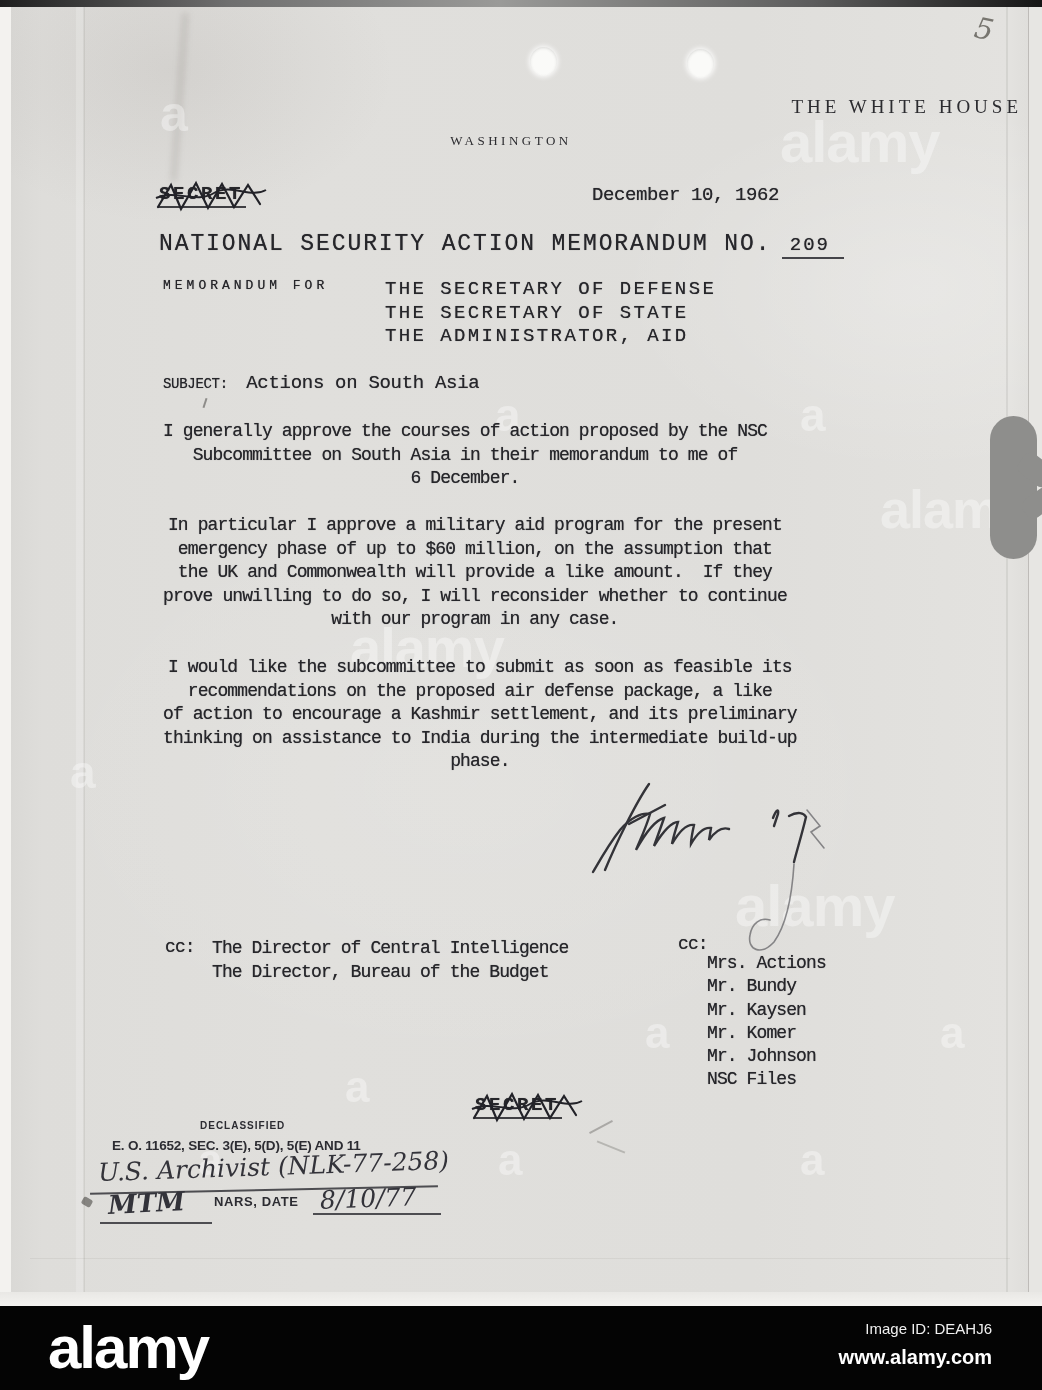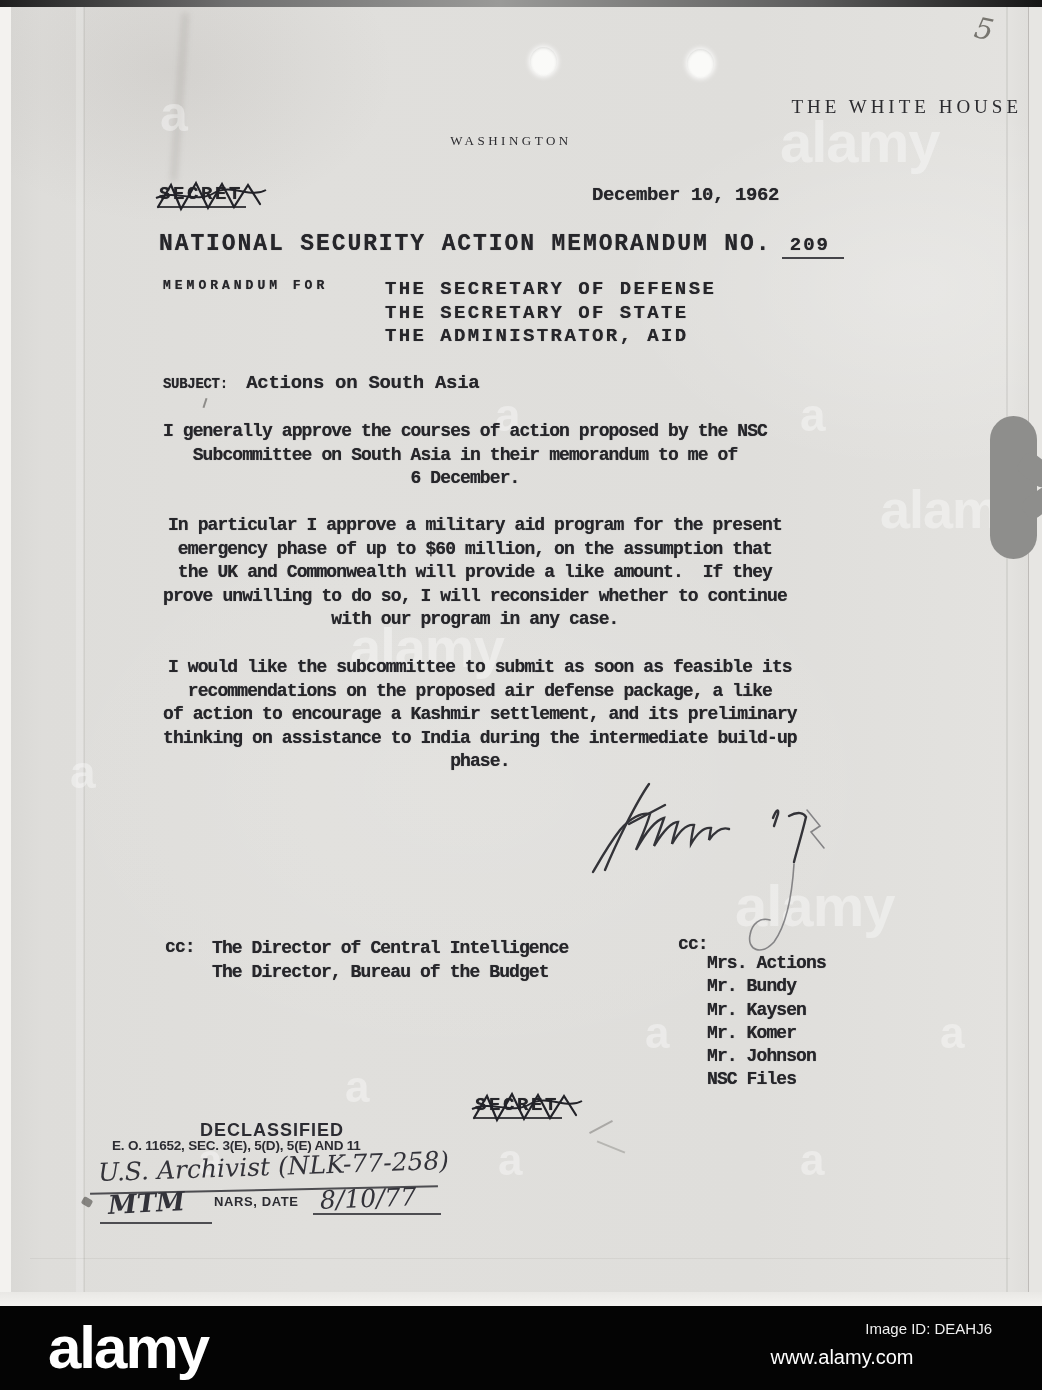--- a/index.html
+++ b/index.html
@@ -21,40 +21,40 @@
   .page-edge-r{left:1028px;top:7px;width:1px;height:1299px;background:rgba(90,85,80,0.25);}
   .page-edge-strip{left:1029px;top:7px;width:13px;height:1299px;background:#e7e6e3;}
   .bottom-sliver{left:0;top:1292px;width:1042px;height:14px;background:linear-gradient(#e9e8e5,#f4f3f0);}
   .crease-h{left:30px;top:1258px;width:980px;height:1px;background:rgba(90,85,80,0.08);}
   .smudge{left:176px;top:12px;width:7px;height:170px;background:rgba(70,65,60,0.12);
           filter:blur(3px);transform:rotate(4deg);border-radius:4px;}
   .hole{width:27px;height:29px;border-radius:50%;background:#fafaf8;
         box-shadow:0 0 5px 1px rgba(255,255,255,0.9), inset 0 1px 3px rgba(80,80,80,0.18);}
   
   .mono{font-family:"Liberation Mono","DejaVu Sans Mono",monospace;color:#26262a;
-        text-shadow:0 0 0.7px rgba(38,38,44,0.75);font-weight:bold;}
+        text-shadow:0 0 0.7px rgba(38,38,44,0.75);}
   .body-line{font-size:18px;letter-spacing:-0.9px;line-height:23.5px;white-space:pre;text-align:center;}
   .serif{font-family:"Liberation Serif","DejaVu Serif",serif;color:#2c2c30;}
   .hand{font-family:"DejaVu Serif",serif;font-style:italic;color:#33333a;}
   .hrule{height:2px;background:rgba(40,40,46,0.8);}
   
   .wm{color:rgba(255,255,255,0.38);font-weight:bold;letter-spacing:-1px;
       font-family:"Liberation Sans",sans-serif;pointer-events:none;}
   
   .secret{font-size:19px;letter-spacing:2.6px;font-weight:bold;
           border-bottom:2px solid rgba(35,35,40,0.85);padding:0 3px 1px 1px;}
   .scribble{pointer-events:none;}
   
   .blob{background:#8e8e8c;}
   
   #footerbar{left:0;top:1306px;width:1042px;height:84px;background:#040404;}
   .brand{color:#ffffff;font-weight:bold;font-size:60px;letter-spacing:-2px;line-height:60px;
          font-family:"Liberation Sans",sans-serif;}
   .footer-id{color:#f0f0f0;font-size:15px;text-align:right;}
-  .footer-url{color:#ffffff;font-size:20px;font-weight:normal;text-align:center;}
+  .footer-url{color:#ffffff;font-size:20px;font-weight:bold;text-align:right;}
 </style>
 </head>
 <body>
 
 <div id="stage">
 
   <div id="paper" class="abs">
 
     <div class="abs edge-top"></div>
     <div class="abs left-margin"></div>
@@ -173,21 +173,21 @@
       <span class="mono secret">SECRET</span>
       <svg class="abs scribble" style="left:-4px;top:-6px;" width="118" height="38" viewBox="0 0 118 38">
         <path d="M4,30 L17,8 L27,32 L42,6 L54,31 L68,7 L80,30 L94,8 L106,27" fill="none" stroke="#222228" stroke-width="2.2" stroke-linecap="round"></path>
         <path d="M2,21 C22,12 42,27 60,16 C78,6 96,22 112,13" fill="none" stroke="#222228" stroke-width="2"></path>
       </svg>
     </div>
 
     <div class="abs" style="left:588px;top:1126px;width:26px;height:2px;background:rgba(90,88,84,0.4);transform:rotate(-28deg);"></div>
     <div class="abs" style="left:596px;top:1146px;width:30px;height:2px;background:rgba(90,88,84,0.3);transform:rotate(22deg);"></div>
 
-    <div class="abs" style="left:200px;top:1120px;font-size:18px;font-weight:bold;letter-spacing:1px;color:#2c2c32;">DECLASSIFIED</div>
+    <div class="abs" style="left:200px;top:1120px;font-size:10px;font-weight:bold;letter-spacing:1px;color:#2c2c32;">DECLASSIFIED</div>
     <div class="abs" style="left:112px;top:1138px;font-size:13.5px;font-weight:bold;letter-spacing:-0.2px;color:#2c2c32;">E. O. 11652, SEC. 3(E), 5(D), 5(E) AND 11</div>
 
     <div class="abs hand" style="left:98px;top:1152px;font-size:25px;transform:rotate(-2deg);white-space:nowrap;">U.S. Archivist (NLK-77-258)</div>
     <div class="abs hrule" style="left:90px;top:1189px;width:348px;transform:rotate(-1.2deg);"></div>
 
     <div class="abs" style="left:82px;top:1198px;width:10px;height:8px;background:rgba(60,58,54,0.55);border-radius:2px;transform:rotate(30deg);"></div>
     <div class="abs hand" style="left:108px;top:1188px;font-size:26px;font-weight:bold;transform:rotate(-3deg);">MTM</div>
     <div class="abs hrule" style="left:100px;top:1222px;width:112px;"></div>
     <div class="abs" style="left:214px;top:1194px;font-size:13px;font-weight:bold;letter-spacing:0.6px;color:#2c2c32;">NARS, DATE</div>
     <div class="abs hand" style="left:320px;top:1184px;font-size:25px;transform:rotate(-2deg);">8/10/77</div>

